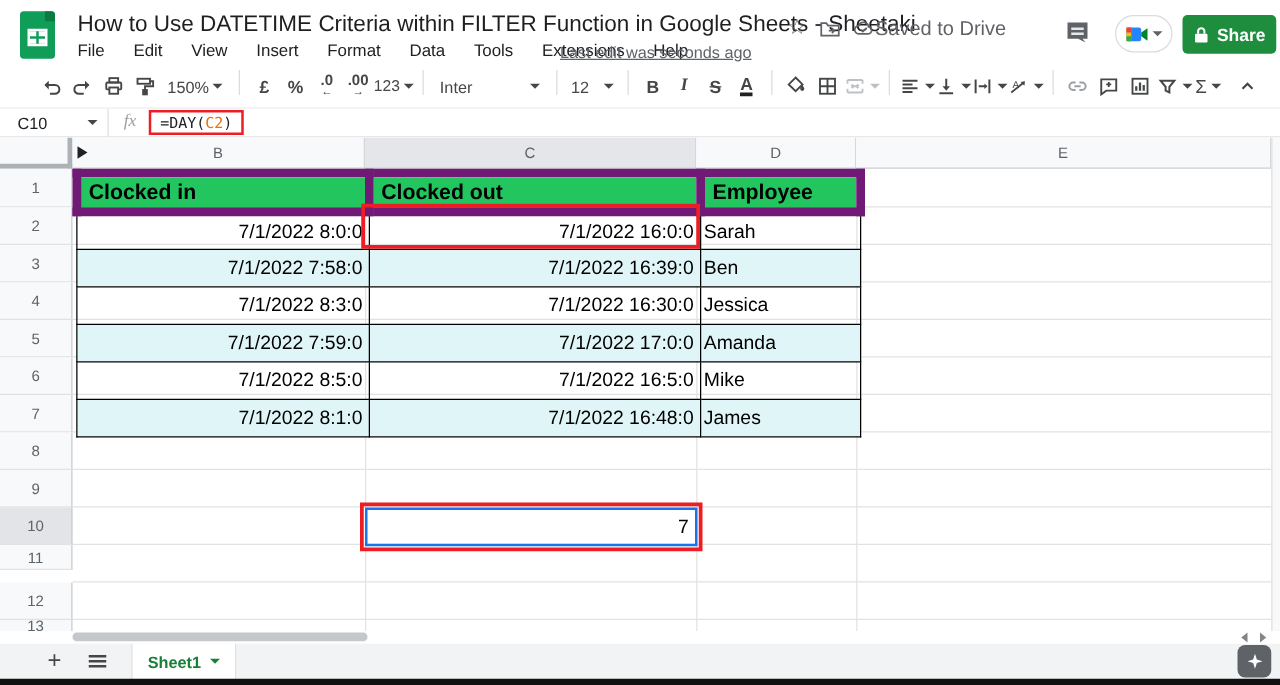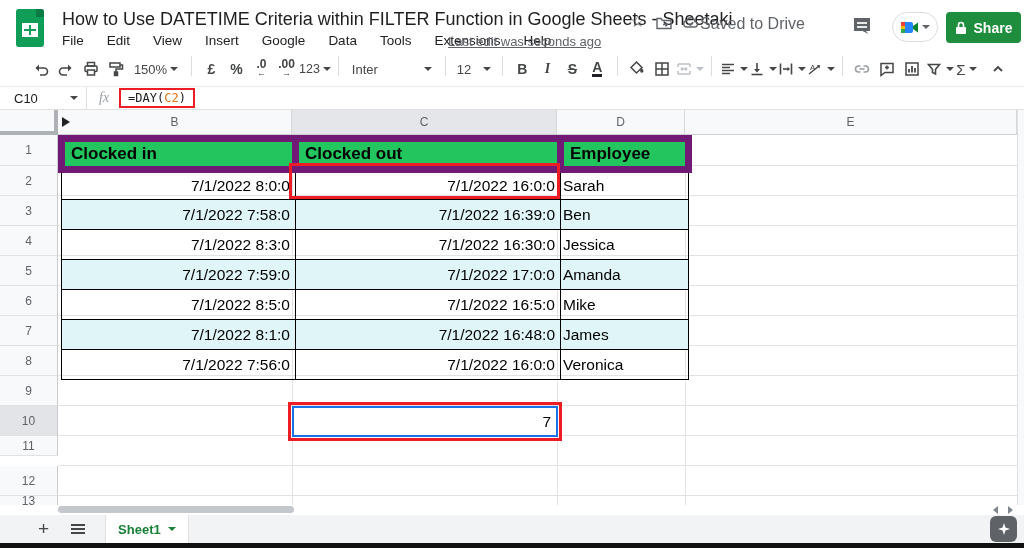--- a/index.html
+++ b/index.html
@@ -132,21 +132,21 @@
       <path d="M5 13 a3.2 3.2 0 0 1 0-6.4 a4 4 0 0 1 7.8 1 a2.7 2.7 0 0 1 -0.3 5.4 z"></path>
       <path d="M6.8 9.8 l1.5 1.5 3-3"></path>
     </svg>
   </div>
   <div id="saved">Saved to Drive</div>
   <div id="menus">
     <span>File</span>
     <span>Edit</span>
     <span>View</span>
     <span>Insert</span>
-    <span>Google</span>
+    <span>Format</span>
     <span>Data</span>
     <span>Tools</span>
     <span>Extensions</span>
     <span>Help</span>
   </div>
   <div id="last-edit">Last edit was seconds ago</div>
   <div id="comment-top">
     <svg width="22" height="22" viewBox="0 0 22 22">
       <path d="M3 3 h16 v13 h-4 l2.5 3 -6-3 H3 z" fill="#5F6368"></path>
       <rect x="6" y="7" width="10" height="2" fill="#fff" opacity=".85"></rect>
@@ -411,25 +411,20 @@
     <tr>
       <td class="date">7/1/2022 8:5:0</td>
       <td class="date">7/1/2022 16:5:0</td>
       <td class="nm">Mike</td>
     </tr>
     <tr class="band">
       <td class="date">7/1/2022 8:1:0</td>
       <td class="date">7/1/2022 16:48:0</td>
       <td class="nm">James</td>
     </tr>
-    <tr>
-      <td class="date">7/1/2022 7:56:0</td>
-      <td class="date">7/1/2022 16:0:0</td>
-      <td class="nm">Veronica</td>
-    </tr>
   </tbody>
     </table>
 
   <div id="c10-sel">7</div>
 
   <div class="ann" style="left:289px;top:53px;width:271px;height:36px"></div>
   <div class="ann" style="left:288px;top:292px;width:274px;height:39px"></div>
 </div>
 
 <div id="hscroll">

